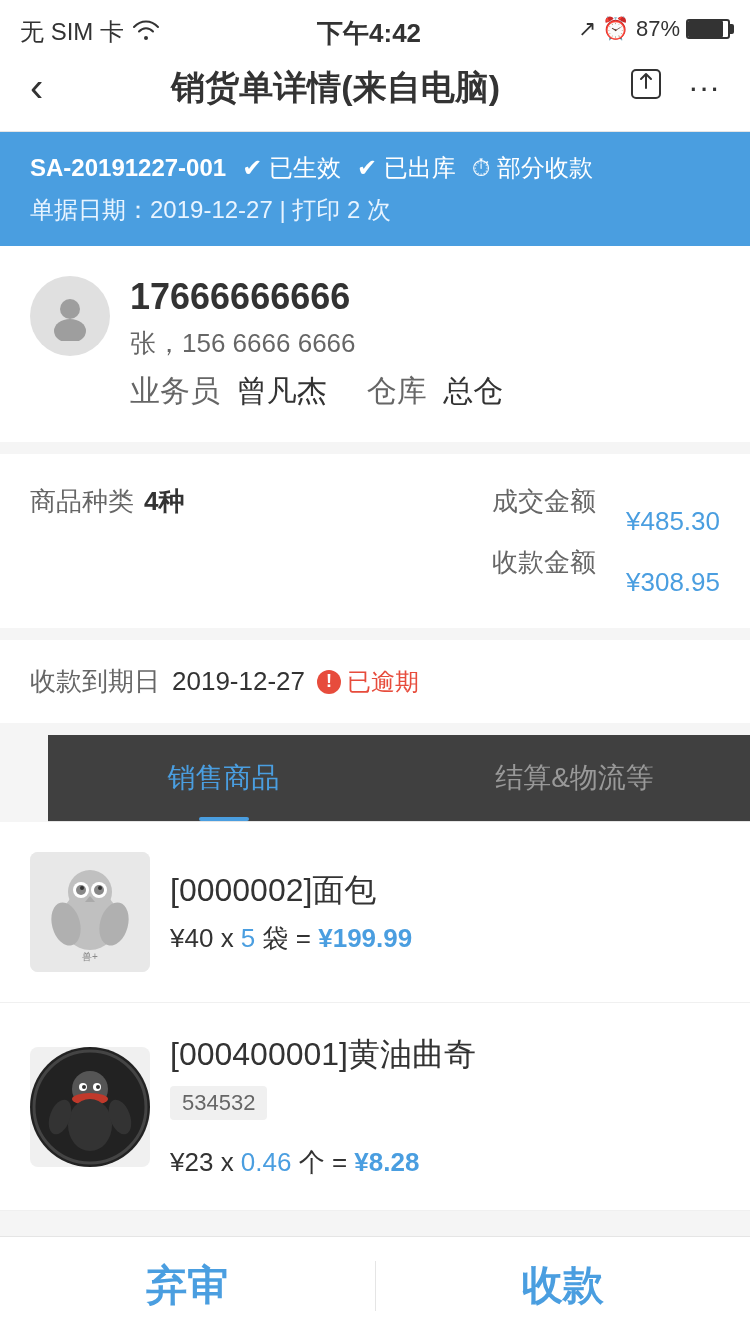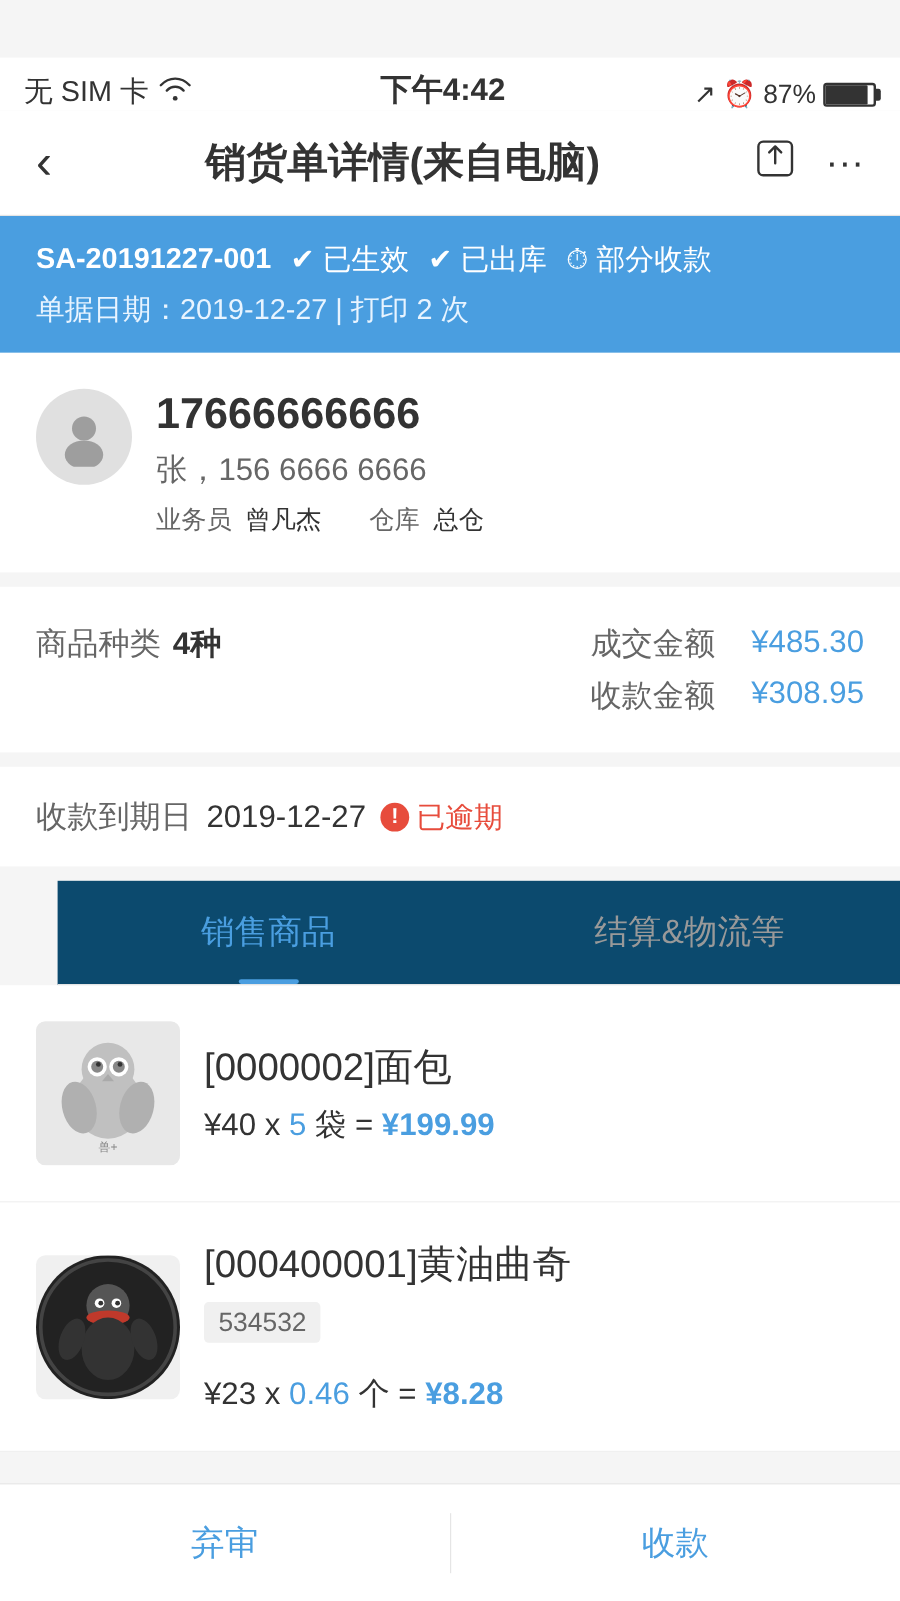--- a/index.html
+++ b/index.html
@@ -11,26 +11,25 @@
       background: #f5f5f5;
       font-size: 28px;
       color: #333;
     }
 
     
     .status-bar {
       height: 44px;
       background: #fff;
       display: flex;
-      align-items: flex-end;
+      align-items: flex-start;
       justify-content: space-between;
-      padding: 0 20px;
+      padding: 16px 20px;
       font-size: 24px;
       font-weight: 500;
-      margin-top: 48px;
     }
     .status-left { display: flex; align-items: center; gap: 8px; }
     .status-center { font-size: 26px; font-weight: 600; }
     .status-right { display: flex; align-items: center; gap: 6px; font-size: 22px; }
     .battery-icon {
       width: 44px; height: 20px; border: 2px solid #333; border-radius: 3px; position: relative; display: inline-block;
     }
     .battery-icon::after {
       content: ''; position: absolute; right: -6px; top: 50%; transform: translateY(-50%);
       width: 4px; height: 10px; background: #333; border-radius: 0 2px 2px 0;
@@ -126,21 +125,21 @@
       margin-bottom: 8px;
     }
     .customer-contact {
       font-size: 26px;
       color: #666;
       margin-bottom: 10px;
     }
     .customer-meta {
       display: flex;
       gap: 40px;
-      font-size: 21px;
+      font-size: 30px;
       color: #333;
     }
     .meta-label { color: #666; }
 
     
     .summary-section {
       background: #fff;
       padding: 30px;
       margin-bottom: 12px;
     }
@@ -150,21 +149,21 @@
       align-items: flex-start;
     }
     .summary-right { display: flex; flex-direction: column; align-items: flex-end; gap: 8px; }
     .summary-item {
       display: flex;
       justify-content: space-between;
       gap: 30px;
       font-size: 26px;
     }
     .summary-item-label { color: #666; }
-    .summary-item-value { color: #4A9EE0; font-weight: 500; }
+    .summary-item-value { color: #4A9EE0; font-weight: 500; margin-top: 22px; }
 
     
     .due-section {
       background: #fff;
       padding: 24px 30px;
       margin-bottom: 12px;
       display: flex;
       align-items: center;
       gap: 12px;
       font-size: 26px;
@@ -183,21 +182,21 @@
       background: #e74c3c;
       border-radius: 50%;
       display: flex; align-items: center; justify-content: center;
       color: #fff;
       font-size: 18px;
       font-weight: 700;
     }
 
     
     .tabs-section {
-      background: #0c4a6e;
+      background: #404040;
       margin-bottom: 0;
       margin-left: 48px;
     }
     .tabs-header {
       display: flex;
       border-bottom: 1px solid #e5e5e5;
     }
     .tab-item {
       flex: 1;
       text-align: center;
@@ -273,23 +272,24 @@
       width: 750px;
       height: 98px;
       background: #fff;
       border-top: 1px solid #e5e5e5;
       display: flex;
       align-items: center;
     }
     .bottom-btn {
       flex: 1;
       text-align: center;
-      font-size: 28px;
+      font-size: 41px;
       cursor: pointer;
       padding: 20px 0;
+      font-weight: bold;
     }
     .bottom-btn.cancel { color: #4A9EE0; }
     .bottom-btn.confirm { color: #4A9EE0; }
     .bottom-divider {
       width: 1px;
       height: 50px;
       background: #e5e5e5;
     }
   </style>
 </head>

